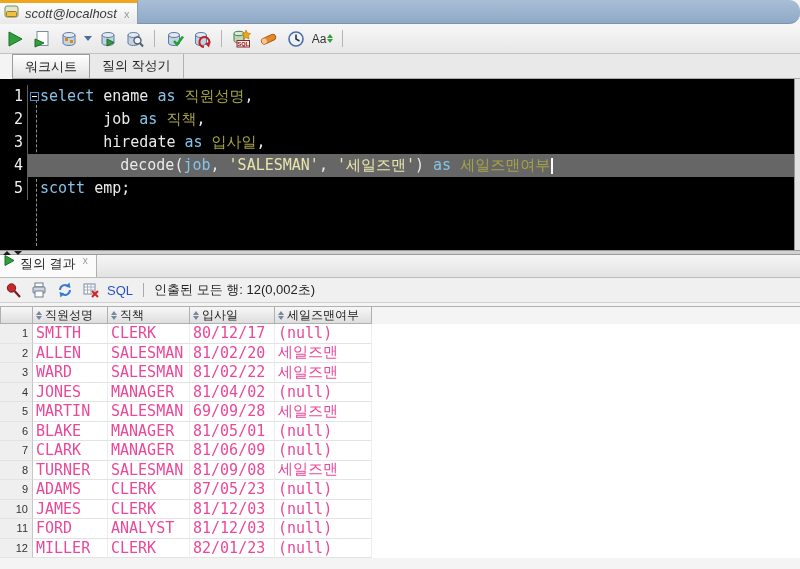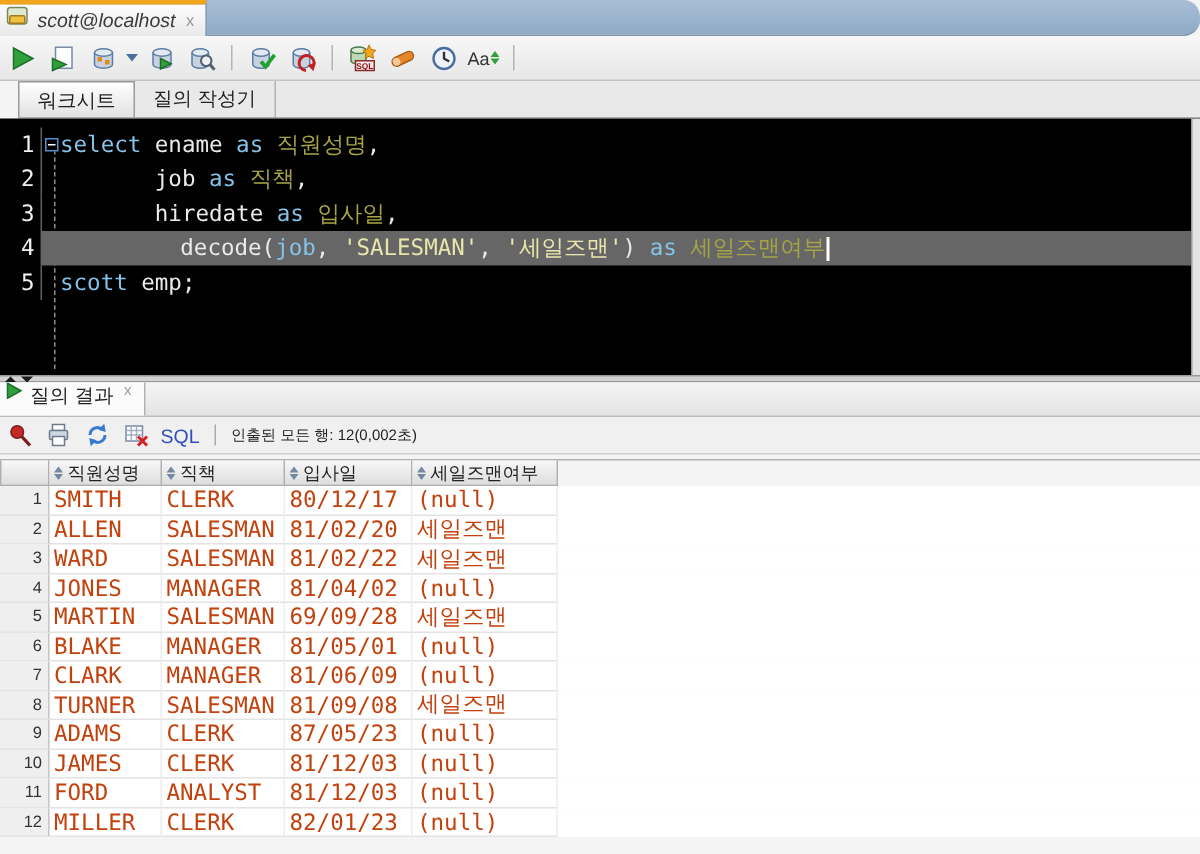--- a/index.html
+++ b/index.html
@@ -72,35 +72,35 @@
   .results { position:absolute; top:255px; left:0; right:0; bottom:0; background:#f4f4f4; }
   .rtabs { height:23px; background:linear-gradient(#f6f6f6,#e3e3e3); border-bottom:1px solid #bcbcbc; display:flex; }
   .rtab { display:flex; align-items:flex-start; gap:5px; padding:0 8px 0 4px; background:#fbfbfb;
     border-right:1px solid #b0b0b0; font-size:13px; color:#222; cursor:pointer; }
   .rclose { font-size:10px; color:#999; margin-left:2px; }
   .rtoolbar { height:25px; background:#f0f0f0; border-bottom:1px solid #d0d0d0;
     display:flex; align-items:center; gap:6px; padding-left:3px; }
   .rbtn { background:transparent; border:none; width:20px; height:20px; display:flex; align-items:center; justify-content:center; cursor:pointer; }
   .sqllink { font-size:13px; color:var(--sqlblue,#2d50c0); cursor:pointer; }
   .rsep { width:1px; height:14px; background:#aaa; margin:0 4px; }
-  .status { font-size:10px; color:#222; }
+  .status { font-size:13px; color:#222; }
 
   
   .grid { margin-top:3px; font-size:12px; }
   .ghead { display:flex; height:18px; border-top:1px solid #b0b0b0; }
   .gh { background:linear-gradient(#f7f7f7,#dedede); border-right:1px solid #b0b0b0; border-bottom:1px solid #b0b0b0;
     display:flex; align-items:center; gap:3px; padding-left:3px; color:#222; cursor:pointer; }
   .gh.gnum { border-left:1px solid #b0b0b0; }
   .sort { display:inline-flex; flex-direction:column; gap:1px; }
   .sort i { display:block; width:0; height:0; }
   .sort .su { border-left:3px solid transparent; border-right:3px solid transparent; border-bottom:4px solid #7588a0; }
   .sort .sd { border-left:3px solid transparent; border-right:3px solid transparent; border-top:4px solid #7588a0; }
   .grid-row { display:flex; height:19.5px; background:#fff; }
   .gcell { border-right:1px solid #ededed; border-bottom:1px solid #e3e3e3;
-    font-family:"DejaVu Sans Mono", monospace; font-size:15px; color:#c2410c;
+    font-family:"DejaVu Sans Mono", monospace; font-size:15px; color:#ec4899;
     display:flex; align-items:center; padding-left:3px; overflow:hidden; white-space:nowrap; }
   .gcell.rnum { font-family:"Liberation Sans", sans-serif; font-size:11px; color:#333;
     background:#efefef; border-right:1px solid #c6c6c6; justify-content:flex-end; padding-right:4px; padding-left:0; }
   .gnum, .rnum { width:33px; flex:0 0 33px; }
   .c0 { width:75px; flex:0 0 75px; }
   .c1 { width:82px; flex:0 0 82px; }
   .c2 { width:85px; flex:0 0 85px; }
   .c3 { width:97px; flex:0 0 97px; }
 </style>
 </head>

